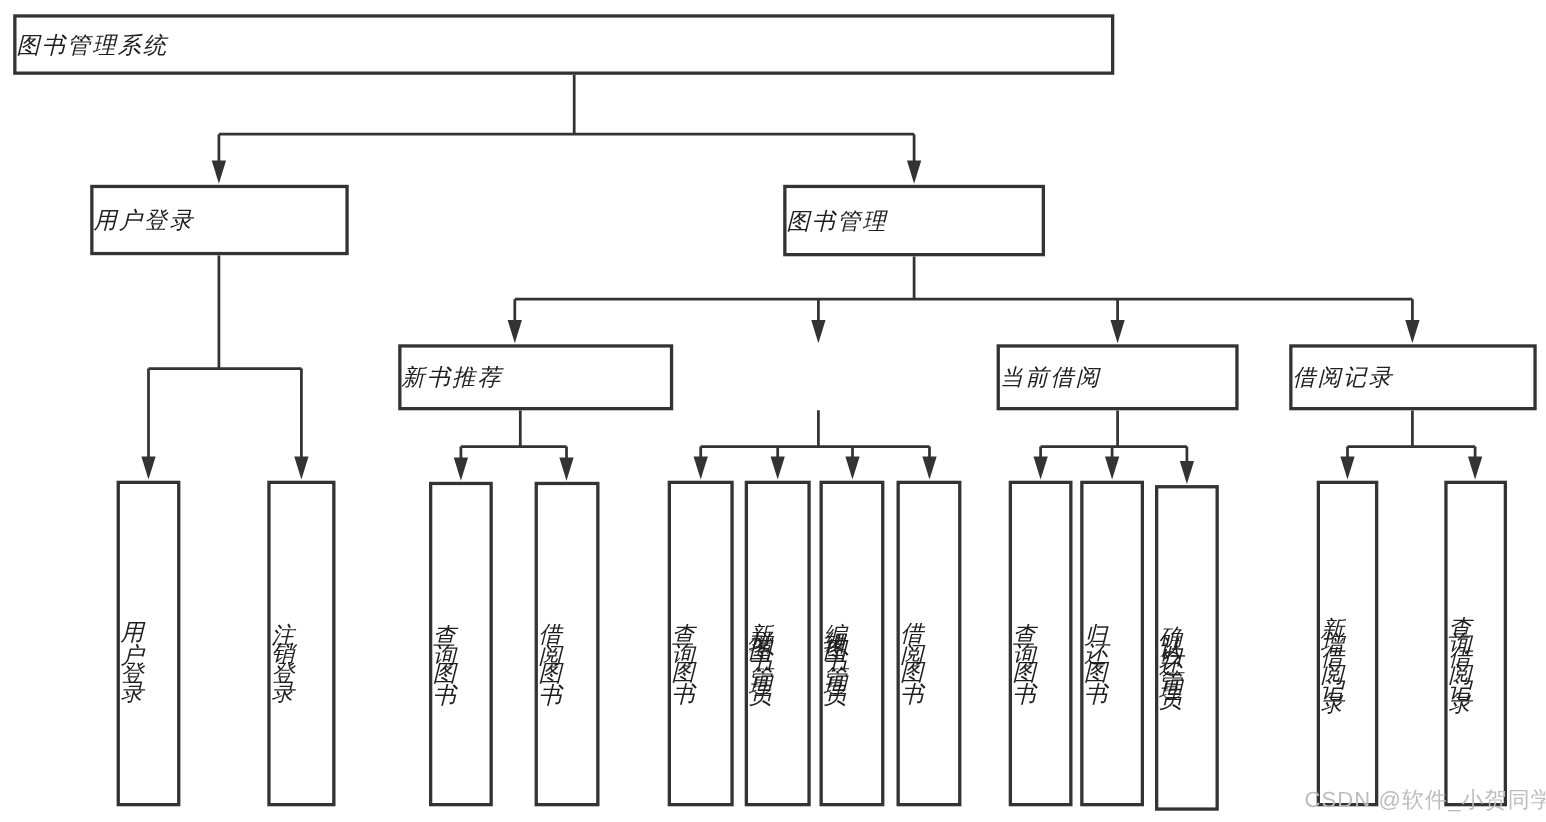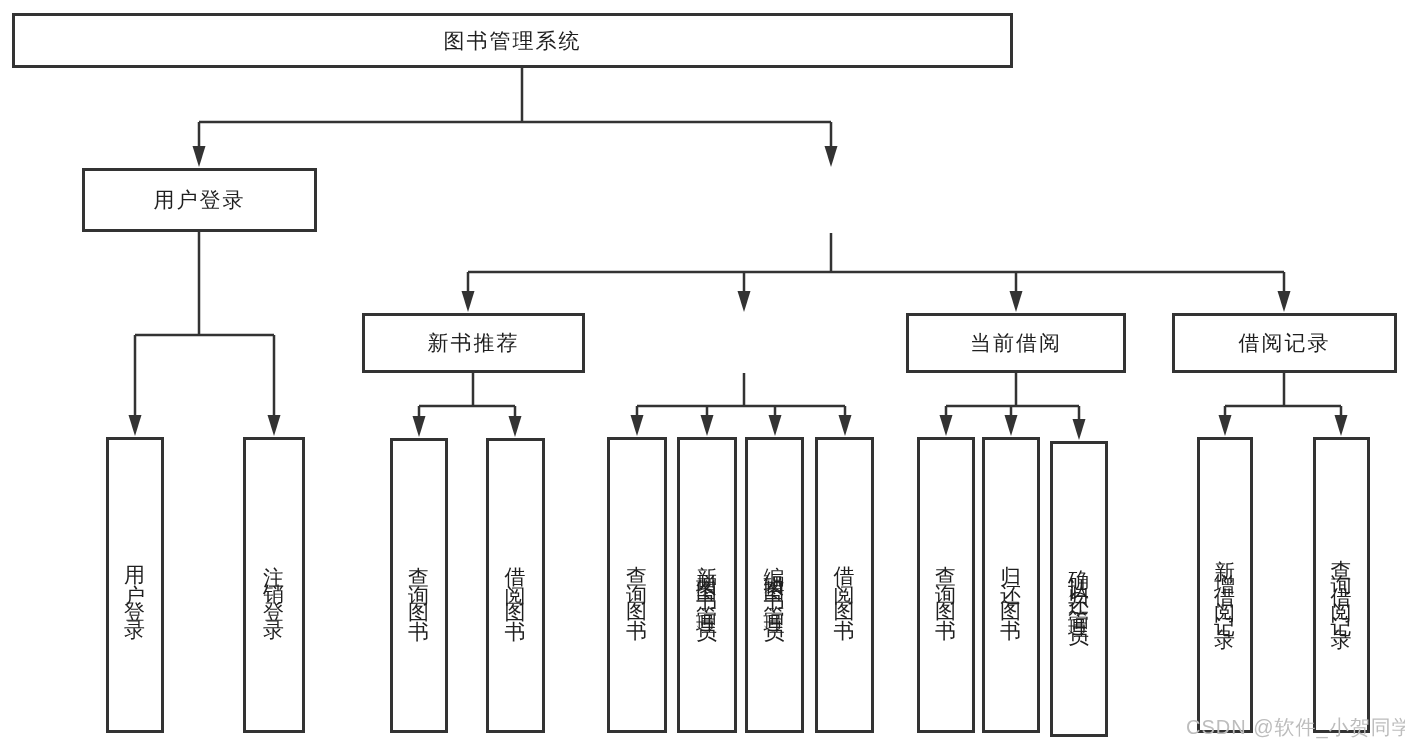--- a/index.html
+++ b/index.html
@@ -3,21 +3,21 @@
 <meta charset="utf-8">
 <style>
   html,body{margin:0;padding:0;background:#ffffff;}
   #canvas{
     position:relative;width:1405px;height:747px;background:#ffffff;
     font-family:"Liberation Sans",sans-serif;overflow:hidden;
   }
   #connectors{position:absolute;left:0;top:0;width:1405px;height:747px;z-index:0;}
   .box{
     position:absolute;background:#ffffff;border:3px solid #333333;box-sizing:border-box;
-    display:flex;align-items:center;justify-content:center;z-index:1;
+    display:flex;align-items:center;z-index:1;font-style:italic;
   }
   .h-label{
     font-size:21px;color:#1f1f1f;letter-spacing:2px;white-space:nowrap;
   }
   .v-text{
     writing-mode:vertical-rl;text-orientation:mixed;
     font-size:21px;color:#1f1f1f;letter-spacing:18px;line-height:1;
   }
   .v-med .v-text{letter-spacing:14px;}
   .v-tight .v-text{letter-spacing:8px;}
@@ -71,22 +71,25 @@
     </g>
   </svg>
 
   <div class="box" style="left:12px;top:13px;width:1001px;height:55px">
     <span class="h-label">图书管理系统</span>
   </div>
 
   <div class="box" style="left:82px;top:168px;width:235px;height:64px">
     <span class="h-label">用户登录</span>
   </div>
+  <div class="box" style="left:712px;top:168px;width:238px;height:65px">
+    <span class="h-label">图书管理</span>
+  </div>
 
-  <div class="box" style="left:362px;top:313px;width:223px;height:60px">
+  <div class="box" style="left:362px;top:313px;width:250px;height:60px">
     <span class="h-label">新书推荐</span>
   </div>
   <div class="box" style="left:906px;top:313px;width:220px;height:60px">
     <span class="h-label">当前借阅</span>
   </div>
   <div class="box" style="left:1172px;top:313px;width:225px;height:60px">
     <span class="h-label">借阅记录</span>
   </div>
 
   <div class="box" style="left:106px;top:437px;width:58px;height:296px">

